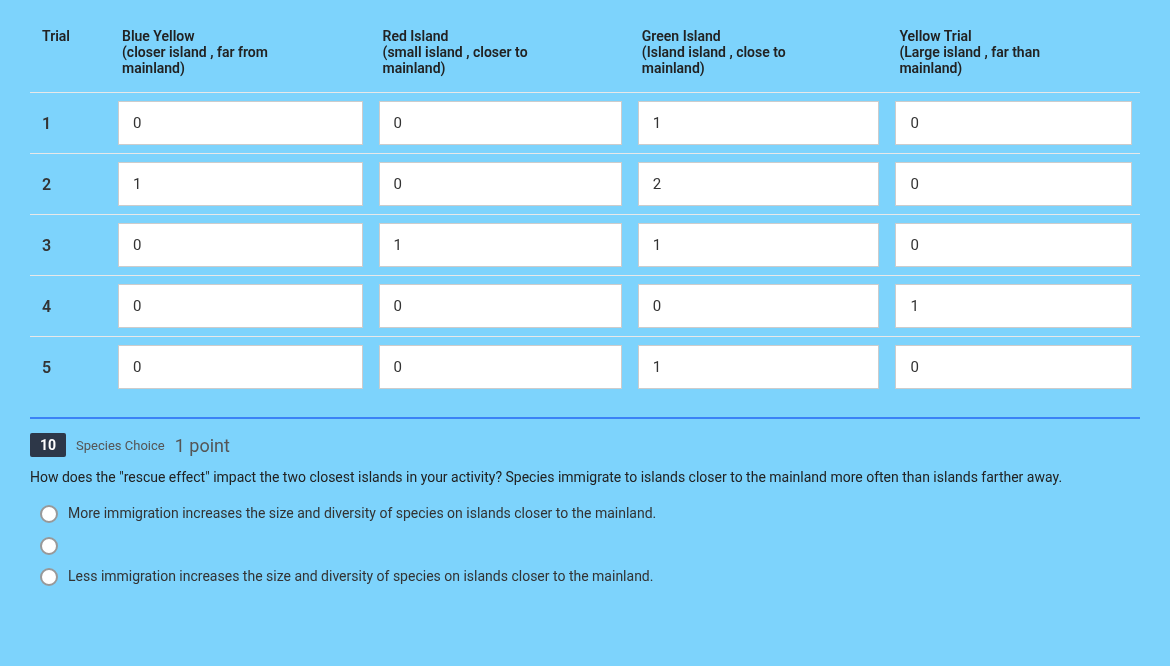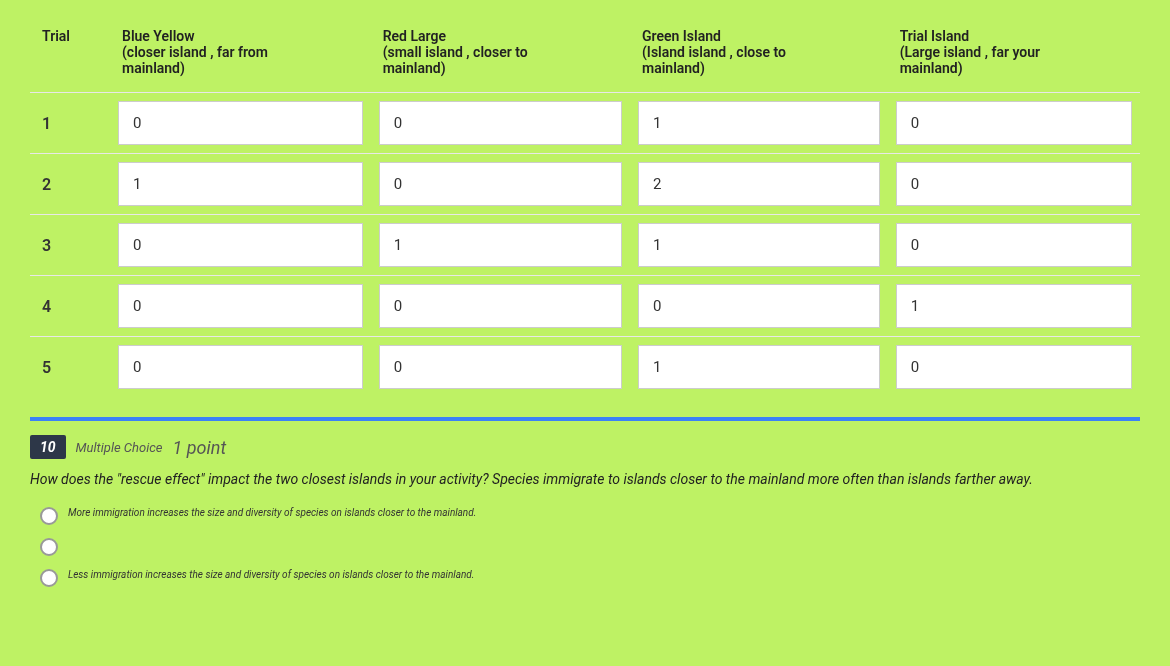--- a/index.html
+++ b/index.html
@@ -13,21 +13,21 @@
       background: #fff;
       color: #333;
       font-size: 14px;
       width: 1170px;
       min-height: 666px;
     }
 
     .page-container {
       width: 1170px;
       min-height: 666px;
-      background: #bef264;
+      background: #7dd3fc;
       padding: 20px 30px;
     }
 
     
     .data-table {
       width: 100%;
       border-collapse: collapse;
       margin-bottom: 20px;
     }
 
@@ -71,24 +71,23 @@
       border-top: 1px solid #e8e8e8;
     }
 
     .data-table tr.data-row td {
       padding-top: 8px;
       padding-bottom: 8px;
     }
 
     
     .question-section {
-      border-top: 4px solid #3b82f6;
+      border-top: 2px solid #3b82f6;
       padding-top: 14px;
       margin-top: 10px;
-      font-style: italic;
     }
 
     .question-header {
       display: flex;
       align-items: center;
       gap: 10px;
       margin-bottom: 10px;
     }
 
     .question-number {
@@ -137,21 +136,21 @@
       height: 18px;
       border: 2px solid #999;
       border-radius: 50%;
       flex-shrink: 0;
       margin-top: 1px;
       background: #fff;
       cursor: pointer;
     }
 
     .option-text {
-      font-size: 10px;
+      font-size: 14px;
       color: #333;
       line-height: 1.4;
     }
   </style>
 </head>
 <body>
 
 <div class="page-container">
 
   <table class="data-table">
@@ -159,32 +158,32 @@
       <tr>
         <th class="trial-header">
           <span>Trial</span>
         </th>
         <th>
           <span>Blue Yellow</span><br>
           <span>(closer island , far from</span><br>
           <span>mainland)</span>
         </th>
         <th>
-          <span>Red Large</span><br>
+          <span>Red Island</span><br>
           <span>(small island , closer to</span><br>
           <span>mainland)</span>
         </th>
         <th>
           <span>Green Island</span><br>
           <span>(Island island , close to</span><br>
           <span>mainland)</span>
         </th>
         <th>
-          <span>Trial Island</span><br>
-          <span>(Large island , far your</span><br>
+          <span>Yellow Trial</span><br>
+          <span>(Large island , far than</span><br>
           <span>mainland)</span>
         </th>
       </tr>
     </thead>
     <tbody id="table-body">
     <tr class="data-row">
     <td class="trial-num">1</td>
     <td class="value-cell">
       <div class="cell-box">0</div>
     </td>
@@ -257,21 +256,21 @@
     <td class="value-cell">
       <div class="cell-box">0</div>
     </td>
   </tr>
       </tbody>
   </table>
 
   <div class="question-section">
     <div class="question-header">
       <div class="question-number">10</div>
-      <span class="question-type">Multiple Choice</span>
+      <span class="question-type">Species Choice</span>
       <span class="question-points">1 point</span>
     </div>
     <div class="question-text">How does the "rescue effect" impact the two closest islands in your activity? Species immigrate to islands closer to the mainland more often than islands farther away.</div>
     <div class="answer-options" id="answer-options">
     <div class="answer-option">
     <div class="radio-circle"></div>
     <span class="option-text">More immigration increases the size and diversity of species on islands closer to the mainland.</span>
   </div>
         <div class="answer-option">
     <div class="radio-circle"></div>

